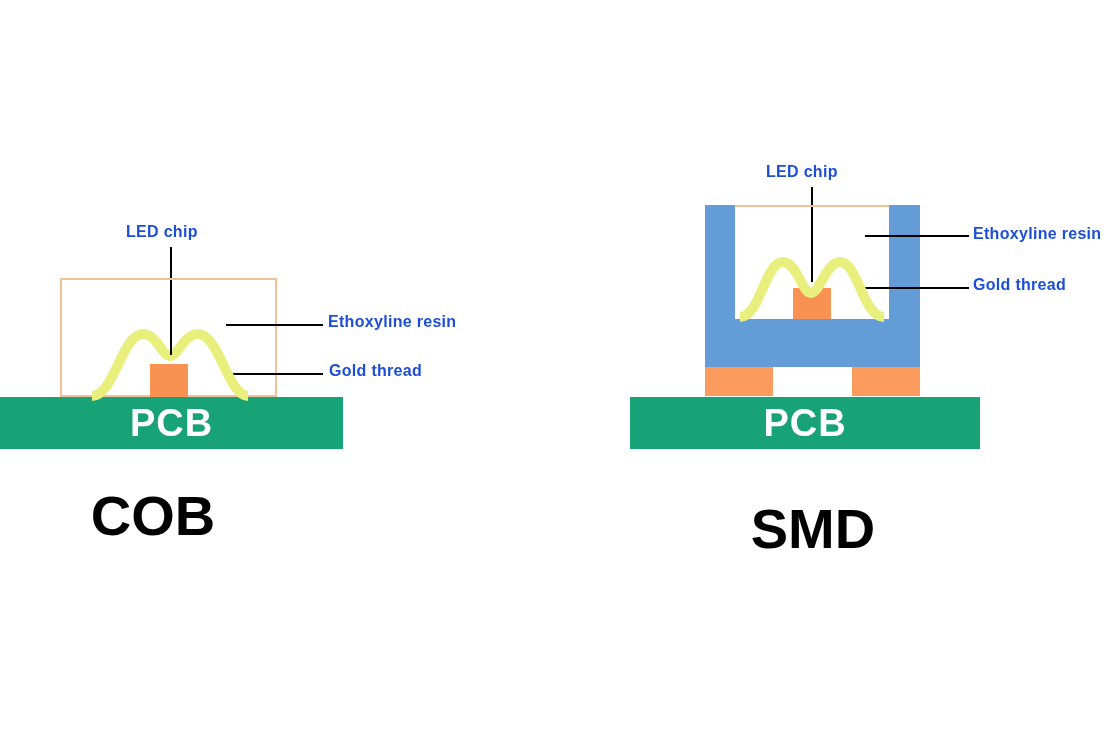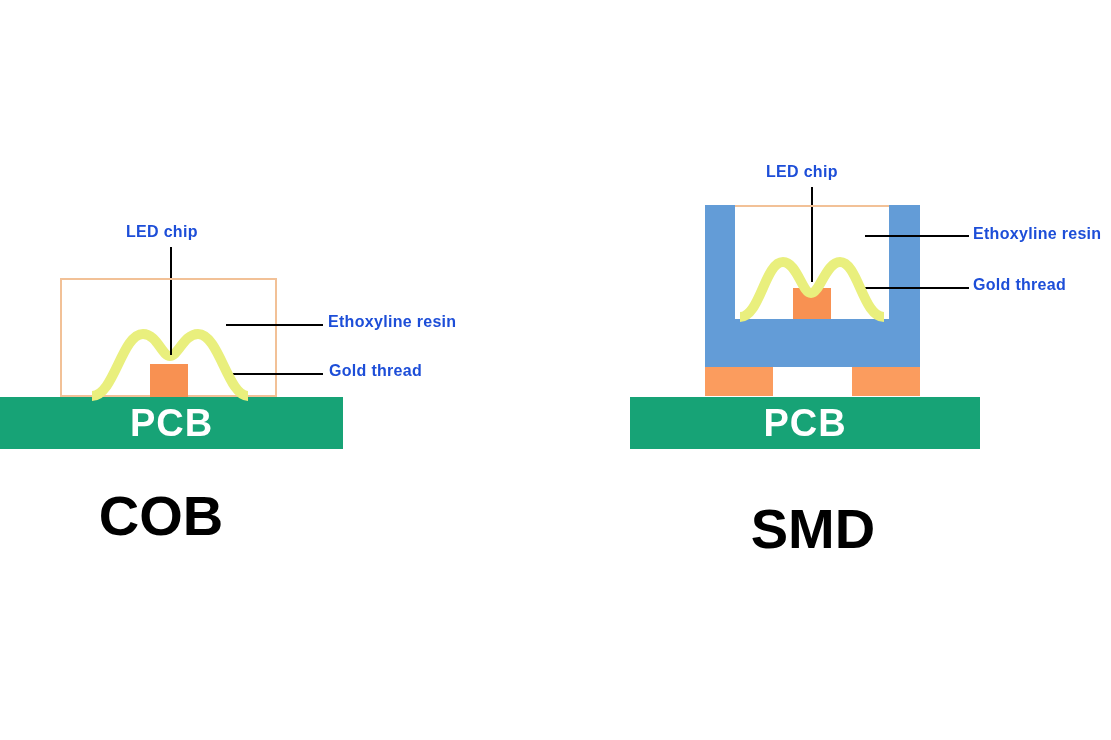--- a/index.html
+++ b/index.html
@@ -88,21 +88,21 @@
     <div class="pcb" style="left:0px; top:397px; width:343px; height:52px;">
       <span class="pcb-text">PCB</span>
     </div>
 
     <div class="hline" style="left:226px; top:324px; width:97px;"></div>
     <div class="callout" style="left:328px; top:314px;">Ethoxyline resin</div>
 
     <div class="hline" style="left:227px; top:373px; width:96px;"></div>
     <div class="callout" style="left:329px; top:363px;">Gold thread</div>
 
-    <div class="big-title" style="left:40px; top:488px; width:242px;">COB</div>
+    <div class="big-title" style="left:32px; top:488px; width:242px;">COB</div>
   </div>
 
   <div>
 
     <div class="callout" style="left:766px; top:164px;">LED chip</div>
     <div class="vline" style="left:811px; top:187px; height:95px;"></div>
 
     <div class="smd-blue" style="left:705px; top:205px; width:30px; height:114px;"></div>
     <div class="smd-blue" style="left:889px; top:205px; width:31px; height:114px;"></div>
     <div class="smd-blue" style="left:705px; top:319px; width:215px; height:48px;"></div>

